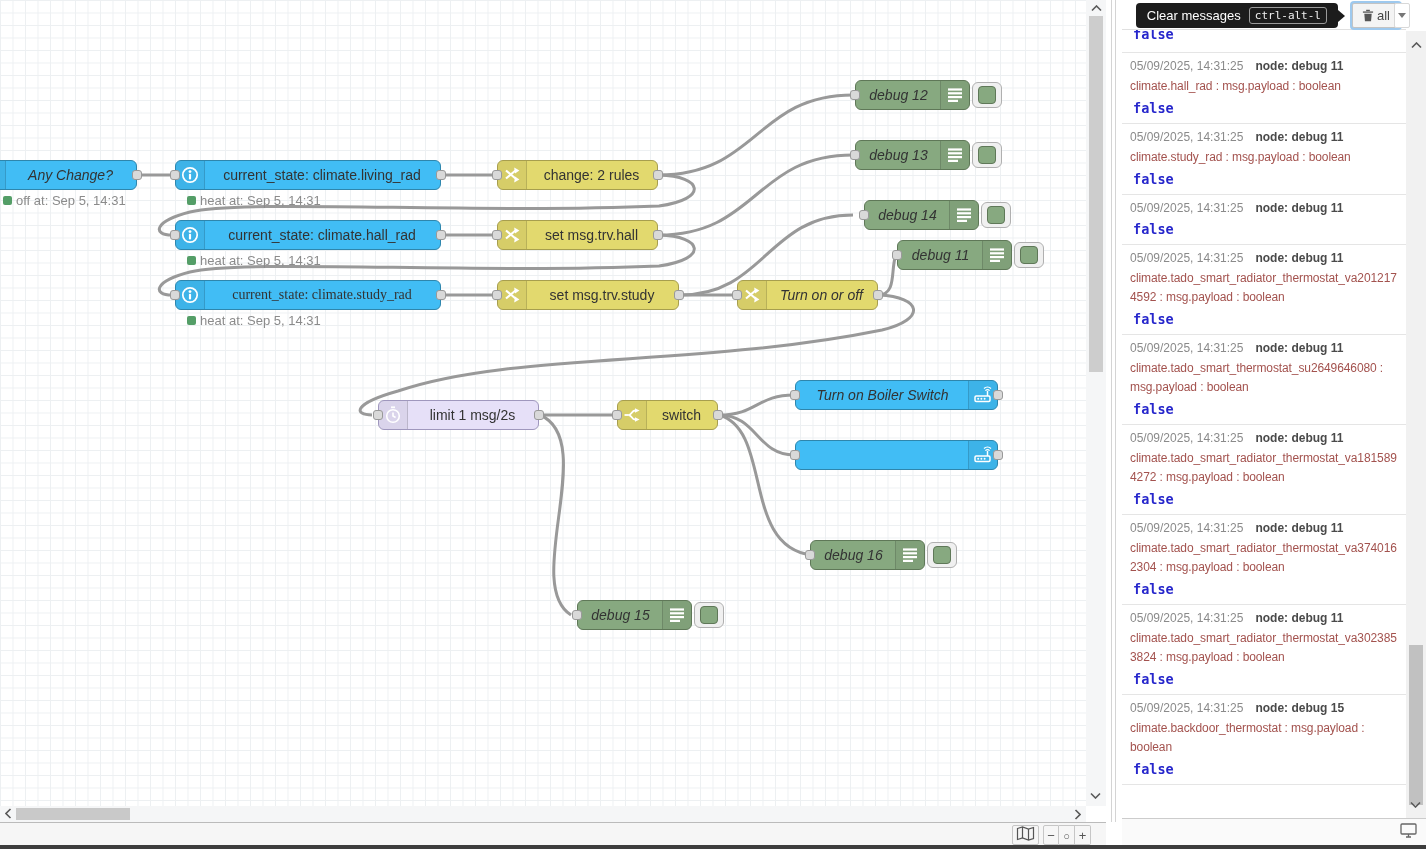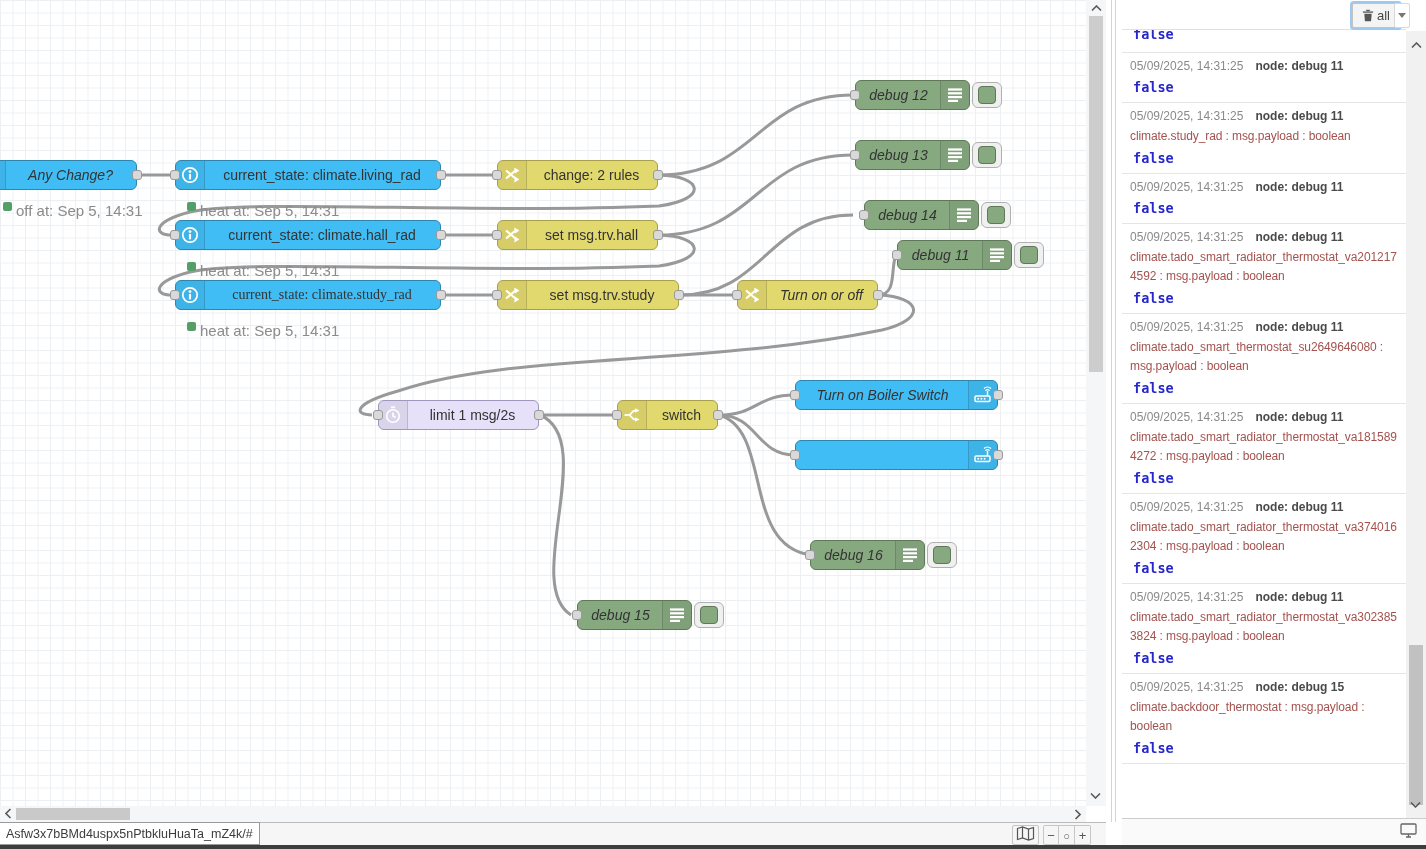--- a/index.html
+++ b/index.html
@@ -20,21 +20,21 @@
   .iregion.left{left:0;border-right:1px solid rgba(0,0,0,0.14);border-radius:5px 0 0 5px;}
   .iregion.right{right:0;border-left:1px solid rgba(0,0,0,0.14);border-radius:0 5px 5px 0;}
   .port{position:absolute;width:10px;height:10px;background:#d9d9d9;border:1px solid #999;border-radius:3px;
     top:9px;box-sizing:border-box;}
   .pin{left:-6px;} .pout{right:-6px;}
   .dbtn{position:absolute;right:-33px;top:1px;width:30px;height:26px;background:#f0f0f0;border:1px solid #b0b0b0;
     border-radius:6px;display:flex;align-items:center;justify-content:center;box-sizing:border-box;}
   .dsq{width:18px;height:18px;border:1px solid;border-radius:4px;box-sizing:border-box;}
   .status{position:absolute;top:32px;display:flex;align-items:center;gap:4px;white-space:nowrap;}
   .sdot{width:9px;height:9px;background:#549e67;border-radius:2px;}
-  .stext{font-size:15px;color:#8b8b8b;margin-top:9px;}
+  .stext{font-size:13px;color:#8b8b8b;}
 
   
   .vscroll{position:absolute;left:1086px;top:0;width:20px;height:806px;background:#f5f6f7;}
   .vscroll .thumb{position:absolute;left:3px;width:14px;top:16px;height:356px;background:#cdcdcd;}
   .hscroll{position:absolute;left:0;top:806px;width:1086px;height:16px;background:#f5f6f7;}
   .hscroll .thumb{position:absolute;top:2px;height:12px;left:16px;width:114px;background:#c9c9c9;}
   .chev{position:absolute;display:flex;align-items:center;justify-content:center;width:16px;height:16px;}
   .chev svg{display:block;}
   .rot180{transform:rotate(180deg);} .rot90{transform:rotate(90deg);} .rot270{transform:rotate(270deg);}
 
@@ -400,21 +400,20 @@
     <span class="chev rot90" style="left:1070px;top:0;">
       <svg width="11" height="7" viewBox="0 0 11 7" fill="none" stroke="#5a5a5a" stroke-width="1.6">
           <path d="M1 5.5 5.5 1 10 5.5"></path>
         </svg>
     </span>
   </div>
 
   <div class="splitter"></div>
 
   <div class="nrfooter"></div>
-  <div class="urlbox">Asfw3x7bBMd4uspx5nPtbkluHuaTa_mZ4k/#</div>
   <button class="mapbtn">
     <span>
       <svg width="19" height="15" viewBox="0 0 19 15" fill="none" stroke="#555" stroke-width="1.2">
           <path d="M1.5 2.5 6.5 1 12.5 3 17.5 1.5V12.5L12.5 14 6.5 12 1.5 13.5Z"></path>
           <path d="M6.5 1v11"></path>
           <path d="M12.5 3v11"></path>
         </svg>
     </span>
   </button>
   <div class="zoomgrp">
@@ -423,20 +422,21 @@
     <button class="zbtn">+</button>
   </div>
 
   <div class="sb-header"></div>
   <div class="sb-list">
       <div class="msg partial">
         <div class="val">false</div>
       </div>
       <div class="msg">
         <div class="meta"><span class="ts">05/09/2025, 14:31:25</span><span class="nd">node: debug 11</span></div>
+        <div class="topic">climate.hall_rad : msg.payload : boolean</div>
         <div class="val">false</div>
       </div>
       <div class="msg">
         <div class="meta"><span class="ts">05/09/2025, 14:31:25</span><span class="nd">node: debug 11</span></div>
         <div class="topic">climate.study_rad : msg.payload : boolean</div>
         <div class="val">false</div>
       </div>
       <div class="msg">
         <div class="meta"><span class="ts">05/09/2025, 14:31:25</span><span class="nd">node: debug 11</span></div>
         <div class="val">false</div>
@@ -489,20 +489,25 @@
         </svg>
     </span>
     <div class="thumb"></div>
     <span class="chev rot180" style="left:2px;top:766px;">
       <svg width="11" height="7" viewBox="0 0 11 7" fill="none" stroke="#5a5a5a" stroke-width="1.6">
           <path d="M1 5.5 5.5 1 10 5.5"></path>
         </svg>
     </span>
   </div>
 
+  <div class="tooltip">
+    <span>Clear messages</span>
+    <span class="kbd">ctrl-alt-l</span>
+    <span class="tt-arrow"></span>
+  </div>
   <button class="all-btn">
     <span style="display:flex;">
       <svg width="12" height="13" viewBox="0 0 13 14" fill="#555">
           <rect x="1" y="2.6" width="11" height="1.4"></rect>
           <rect x="4.5" y="0.8" width="4" height="1.5"></rect>
           <path d="M2.5 5h8l-.7 8.2h-6.6z"></path>
         </svg>
     </span>
     <span>all</span>
   </button>

